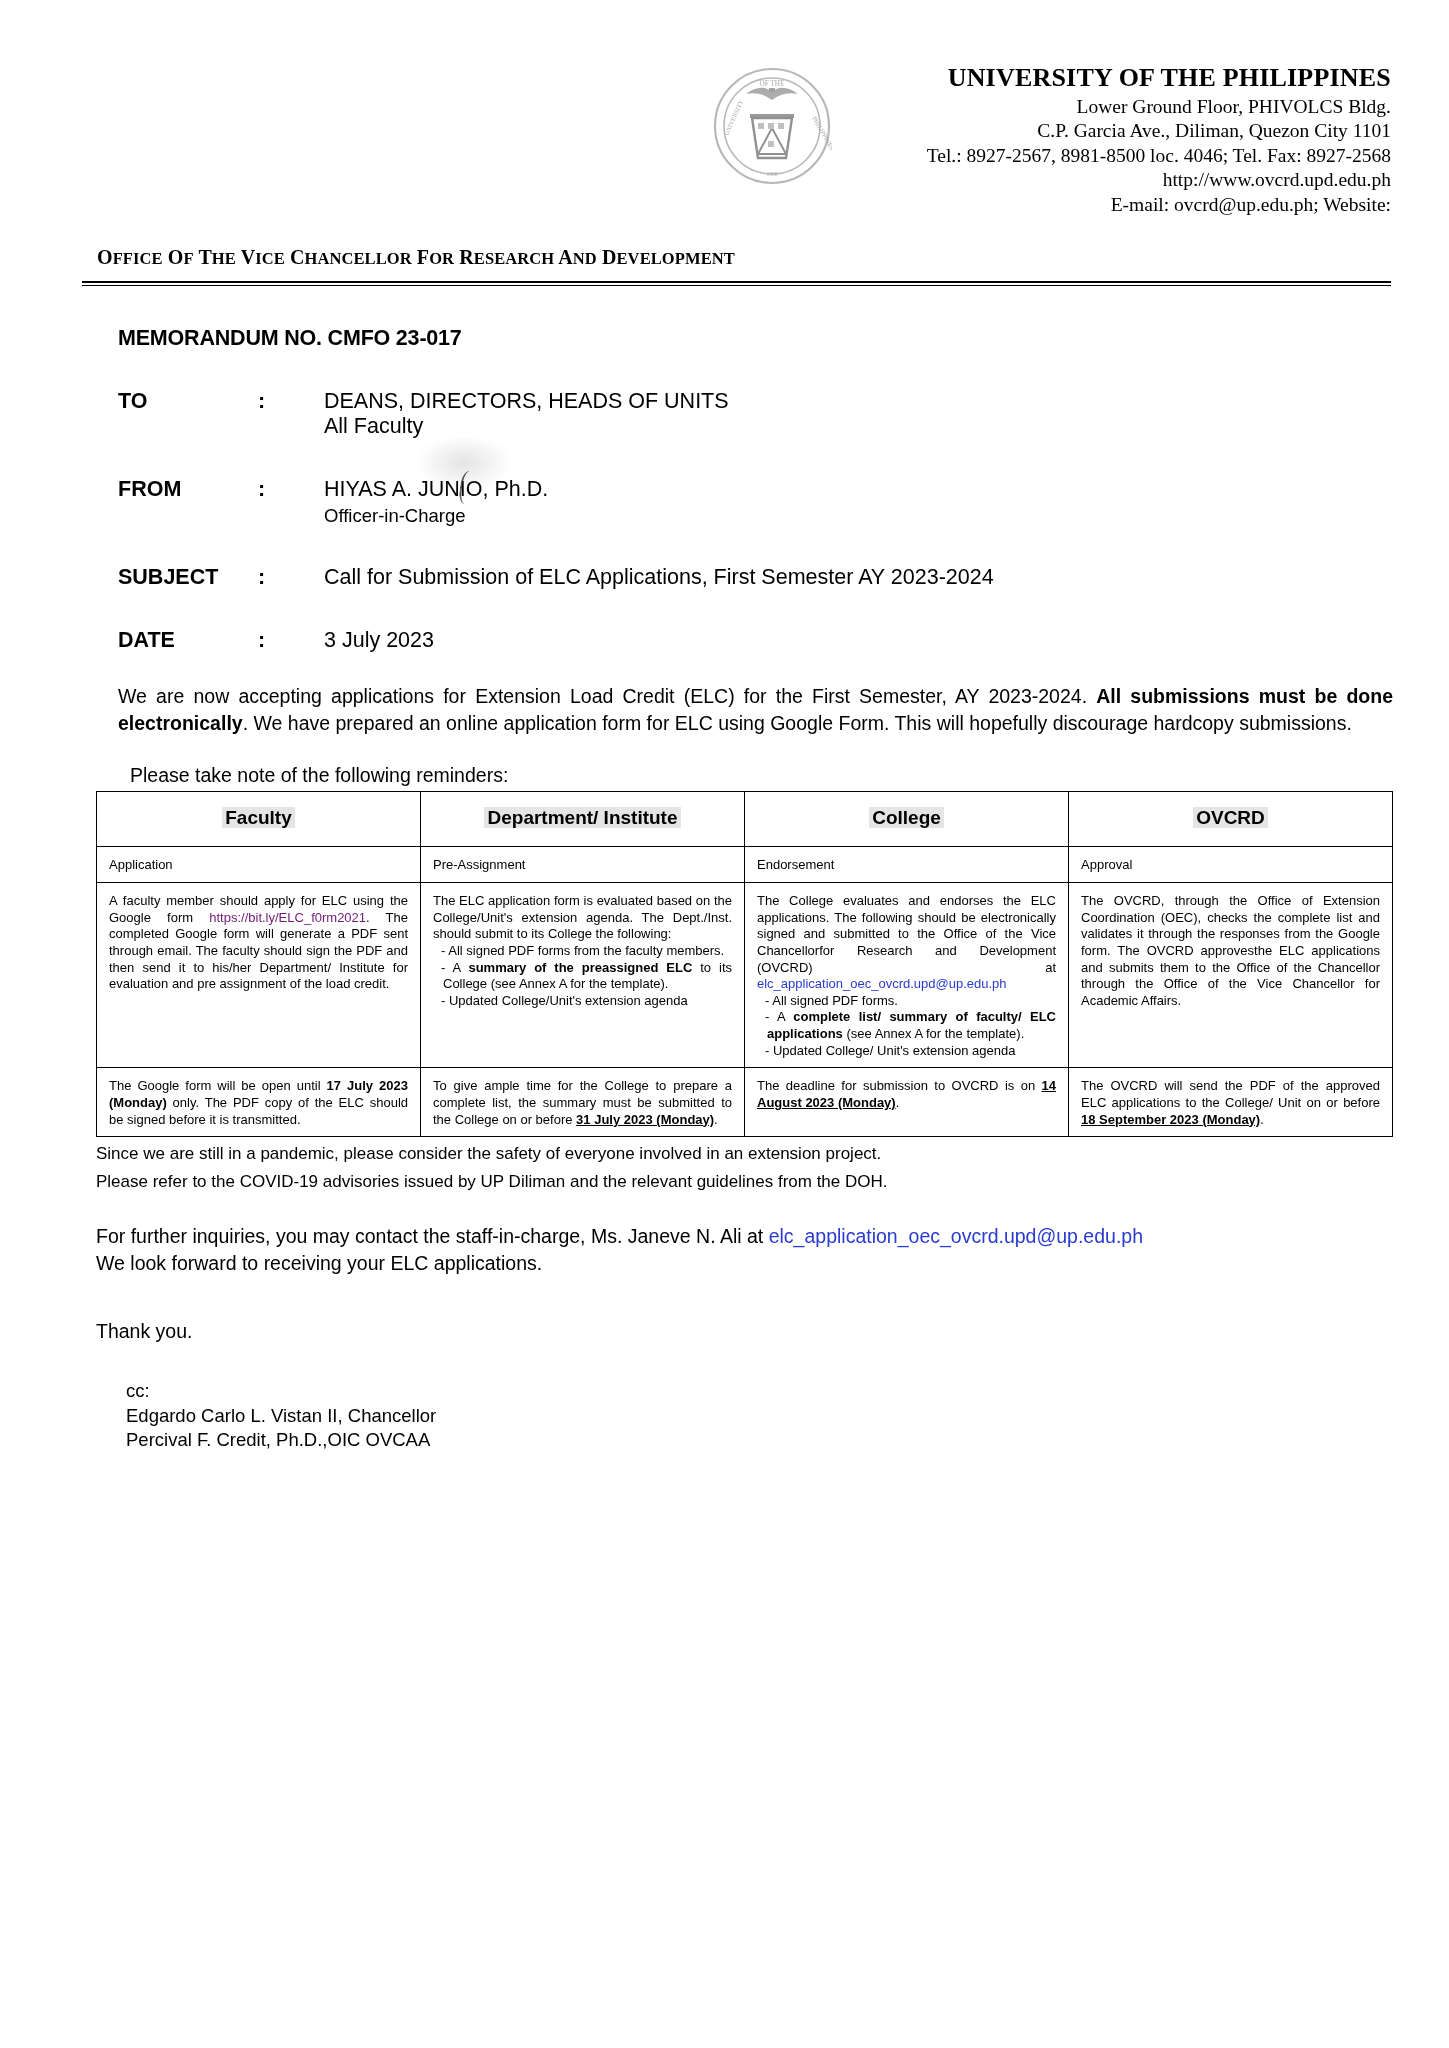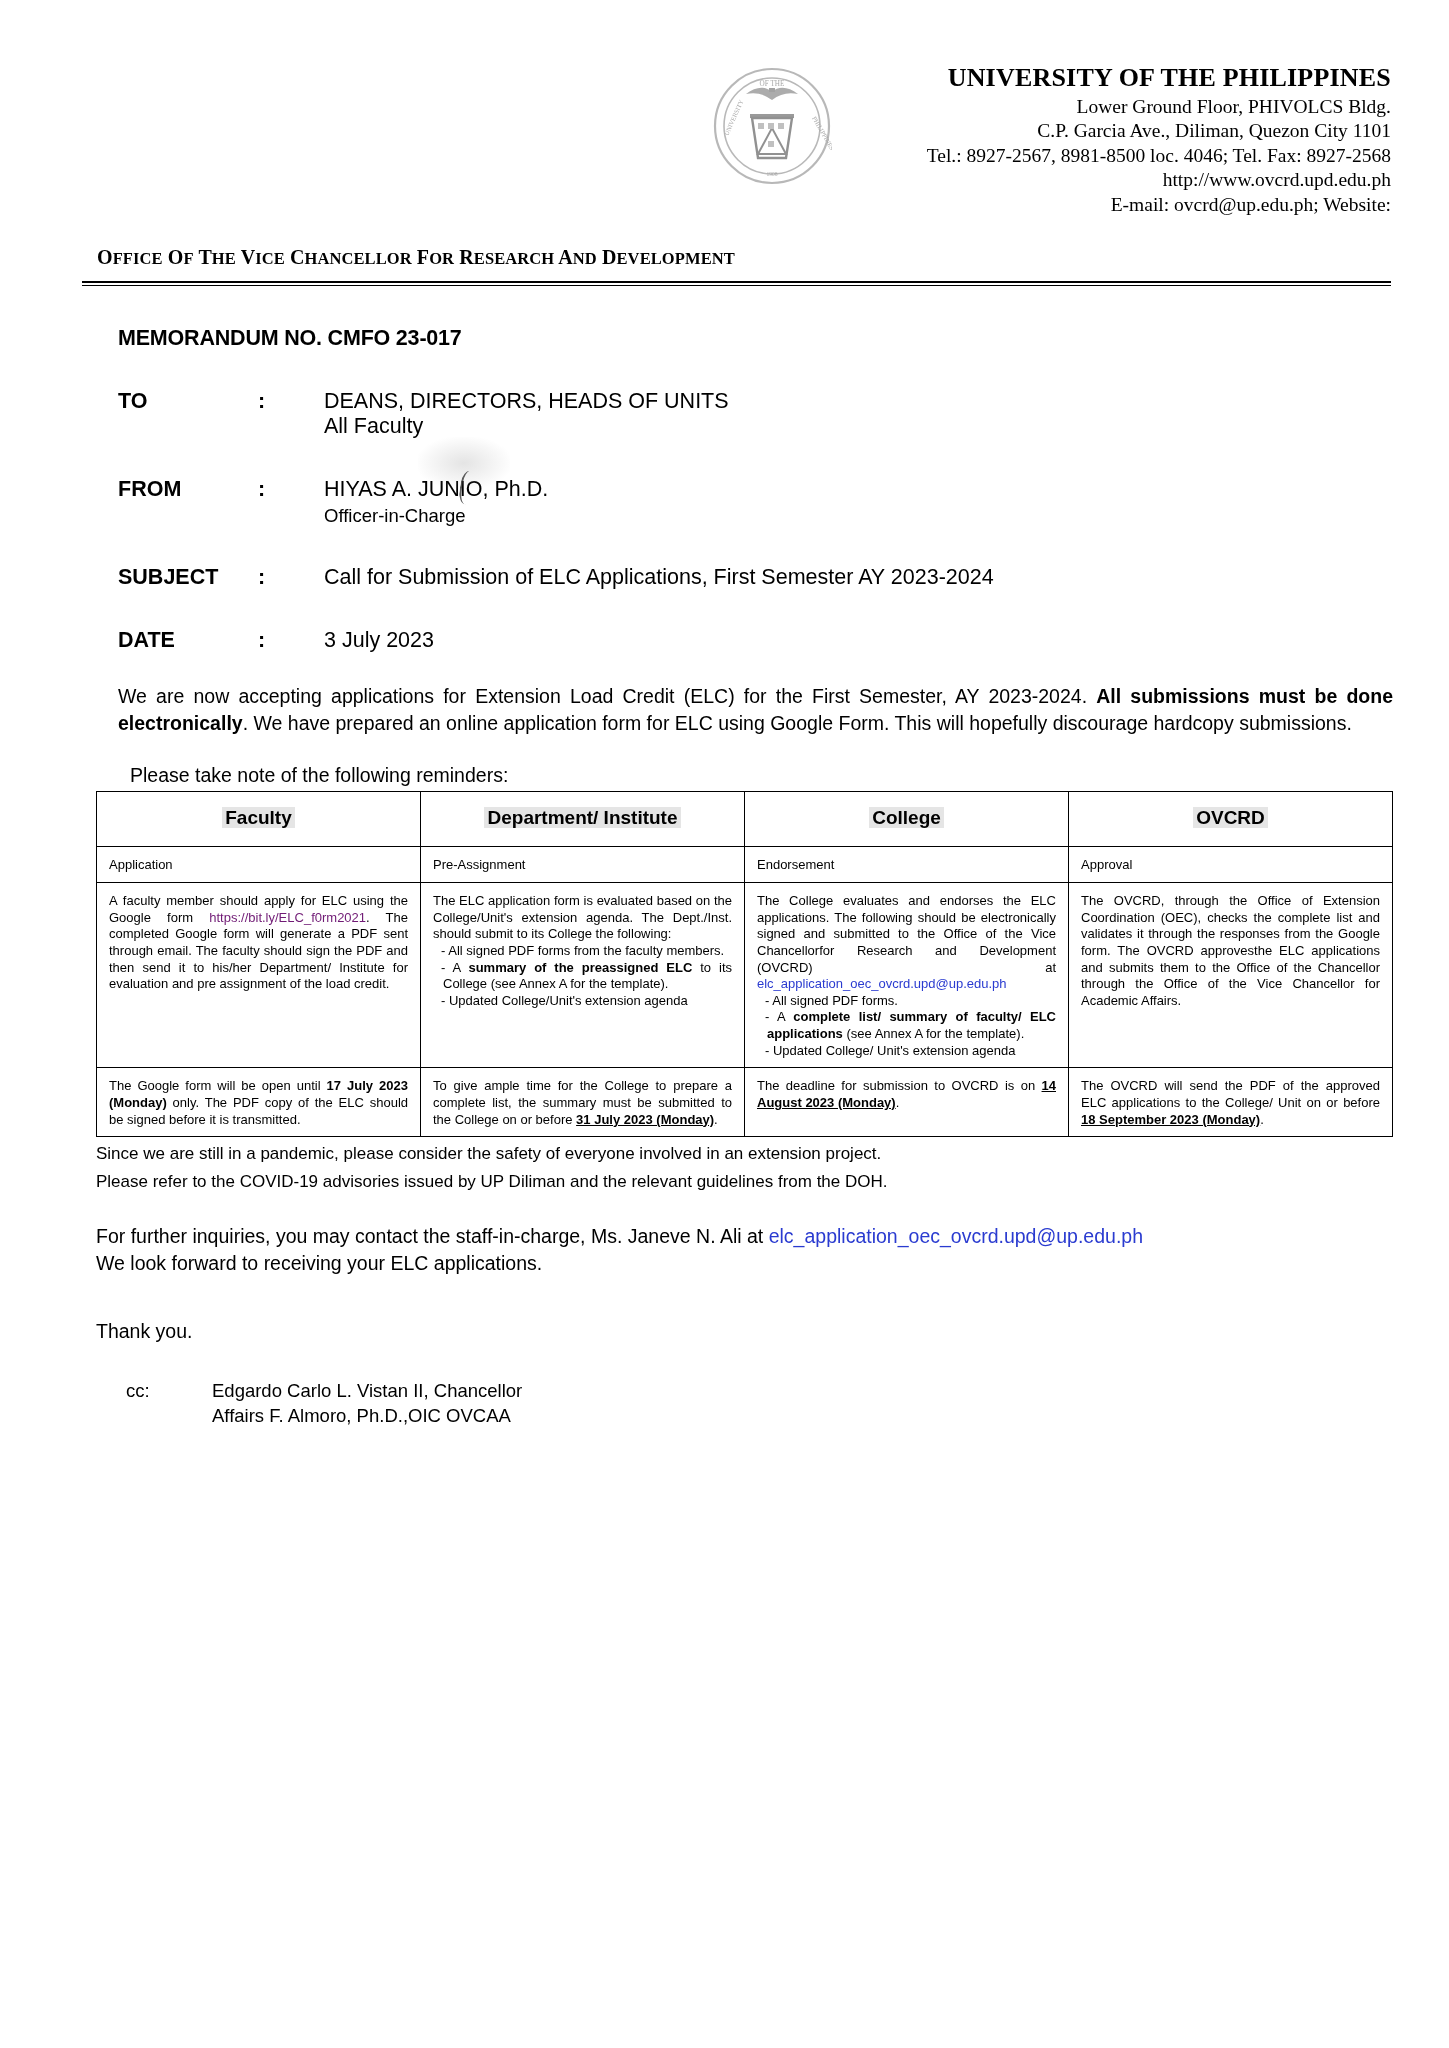--- a/index.html
+++ b/index.html
@@ -147,21 +147,21 @@
     font-size: 17px;
     line-height: 1.30;
     margin-top: 6px;
   }
   .inquiry {
     font-size: 19.5px;
     line-height: 1.38;
     margin-top: 30px;
   }
   .thanks { font-size: 19.5px; margin-top: 43px; }
-  .cc { margin-top: 36px; display: flex; font-size: 18.5px; line-height: 1.32; padding-left: 30px;}
+  .cc { margin-top: 36px; display: flex; font-size: 18.5px; line-height: 1.32; padding-left: 30px; flex-direction: column;}
   .cc-label { width: 86px; flex: none; }
   .cc-names div { white-space: nowrap; }
 </style>
 </head>
 <body>
 
 <div class="page">
 
   <div class="letterhead">
     <div class="seal-wrap">
@@ -312,18 +312,18 @@
     <div class="note">Please refer to the COVID-19 advisories issued by UP Diliman and the relevant guidelines from the DOH.</div>
 
     <div class="inquiry"><span>For further inquiries, you may contact the staff-in-charge, Ms. Janeve N. Ali at </span><span class="lnk-blue">elc_application_oec_ovcrd.upd@up.edu.ph</span><br><span>We look forward to receiving your ELC applications.</span></div>
 
     <div class="thanks">Thank you.</div>
 
     <div class="cc">
       <div class="cc-label">cc:</div>
       <div class="cc-names">
         <div>Edgardo Carlo L. Vistan II, Chancellor</div>
-        <div>Affairs F. Almoro, Ph.D.,OIC OVCAA</div>
+        <div>Percival F. Credit, Ph.D.,OIC OVCAA</div>
       </div>
     </div>
   </div>
 
 </div>
 
 </body></html>

